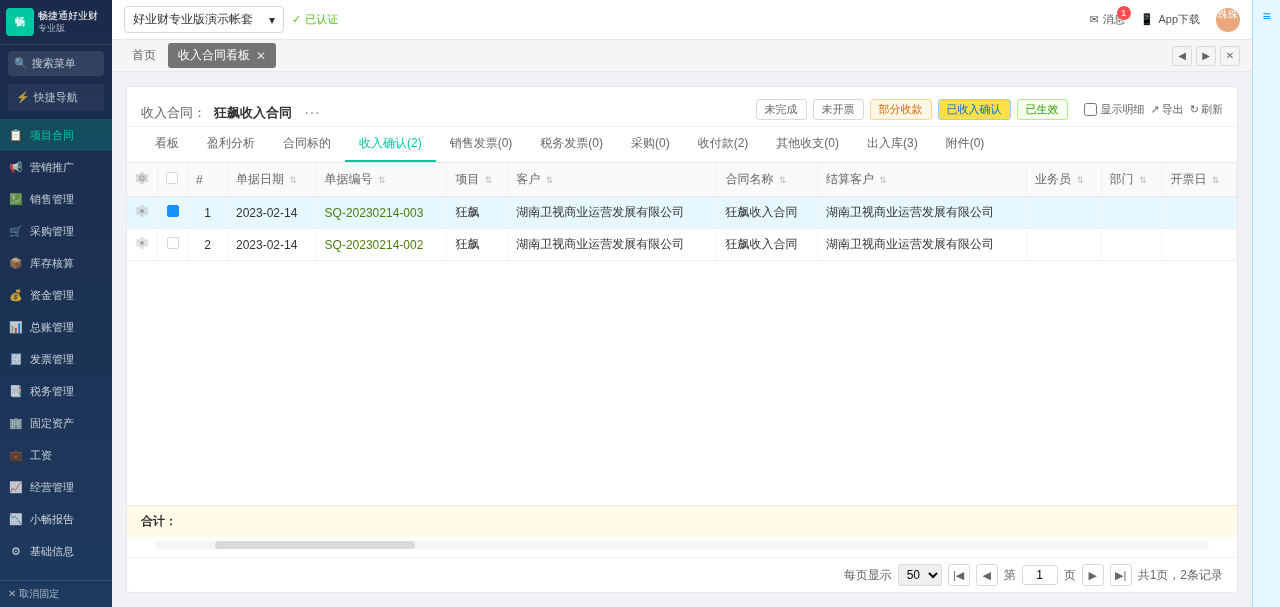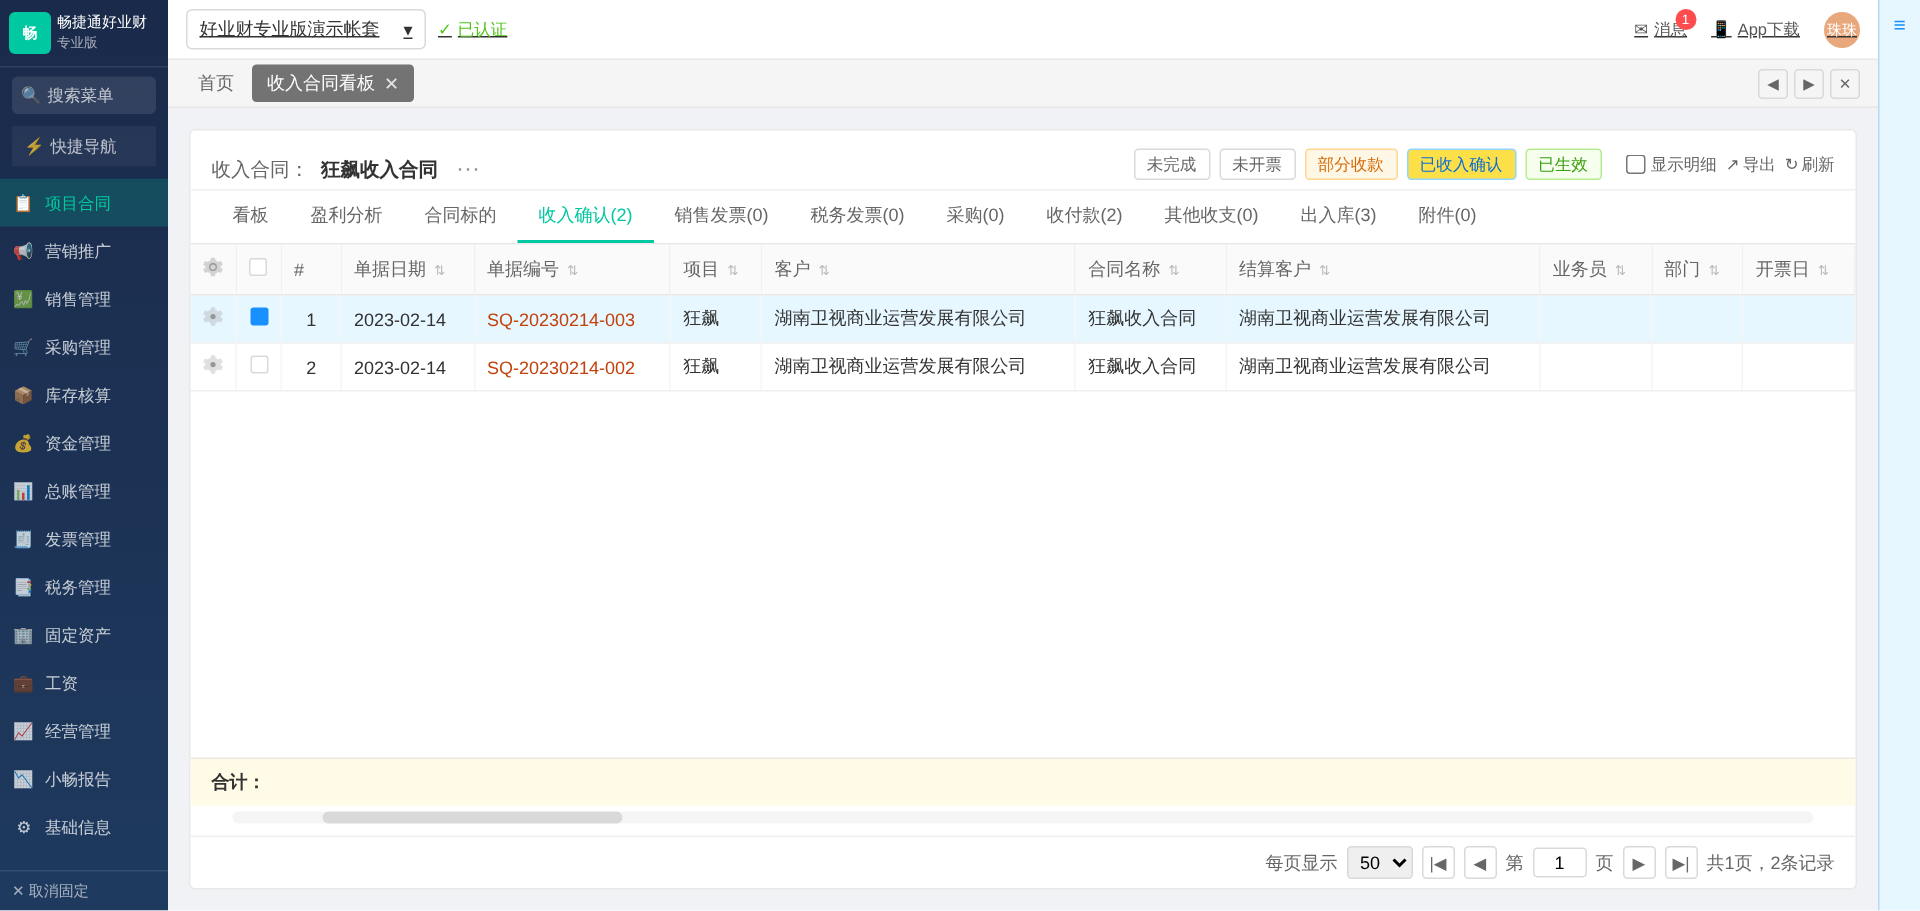--- a/index.html
+++ b/index.html
@@ -18,28 +18,28 @@
     .sidebar-item-icon { width: 16px; height: 16px; display: flex; align-items: center; justify-content: center; flex-shrink: 0; }
     .sidebar-bottom { margin-top: auto; border-top: 1px solid rgba(255,255,255,0.1); padding: 6px 8px; display: flex; align-items: center; gap: 4px; color: rgba(255,255,255,0.6); font-size: 10px; cursor: pointer; }
     .sidebar-scroll { overflow-y: auto; flex: 1; }
     .sidebar-scroll::-webkit-scrollbar { width: 3px; }
     .sidebar-scroll::-webkit-scrollbar-thumb { background: rgba(255,255,255,0.2); }
 
     
     .main { flex: 1; display: flex; flex-direction: column; overflow: hidden; }
 
     
-    .topbar { background: white; border-bottom: 1px solid #e8e8e8; display: flex; align-items: center; padding: 0 12px; height: 40px; gap: 8px; text-decoration: underline; }
+    .topbar { background: white; border-bottom: 1px solid #e8e8e8; display: flex; align-items: center; padding: 0 12px; height: 40px; gap: 8px; }
     .topbar-selector { display: flex; align-items: center; gap: 4px; border: 1px solid #d9d9d9; border-radius: 4px; padding: 4px 8px; cursor: pointer; font-size: 12px; color: #333; min-width: 160px; }
     .topbar-selector-text { flex: 1; }
     .topbar-certified { display: flex; align-items: center; gap: 4px; color: #52c41a; font-size: 11px; }
     .topbar-right { margin-left: auto; display: flex; align-items: center; gap: 16px; }
     .topbar-action { display: flex; align-items: center; gap: 4px; cursor: pointer; color: #555; font-size: 11px; position: relative; }
     .badge { background: #ff4d4f; color: white; border-radius: 50%; width: 14px; height: 14px; display: flex; align-items: center; justify-content: center; font-size: 9px; position: absolute; top: -6px; right: -6px; }
-    .avatar { width: 24px; height: 24px; border-radius: 50%; background: #e8a87c; display: flex; align-items: center; justify-content: center; color: white; font-size: 10px; }
+    .avatar { width: 24px; height: 24px; border-radius: 50%; background: #e8a87c; display: flex; justify-content: center; color: white; font-size: 10px; }
 
     
     .tabbar { background: #f5f5f5; border-bottom: 1px solid #e8e8e8; display: flex; align-items: center; padding: 0 12px; height: 32px; gap: 4px; }
     .home-tab { color: #666; font-size: 12px; cursor: pointer; padding: 0 8px; }
     .active-tab { background: #737373; color: white; border-radius: 3px; padding: 4px 10px; font-size: 12px; display: flex; align-items: center; gap: 6px; cursor: pointer; }
     .active-tab-close { cursor: pointer; opacity: 0.8; }
     .tab-nav-btns { margin-left: auto; display: flex; gap: 4px; }
     .tab-nav-btn { background: none; border: 1px solid #d9d9d9; border-radius: 3px; width: 20px; height: 20px; cursor: pointer; display: flex; align-items: center; justify-content: center; color: #666; font-size: 10px; }
 
     
@@ -64,21 +64,21 @@
 
     
     .table-container { flex: 1; overflow: auto; }
     .data-table { width: 100%; border-collapse: collapse; font-size: 12px; }
     .data-table th { background: #fafafa; border-bottom: 1px solid #e8e8e8; border-right: 1px solid #f0f0f0; padding: 8px 8px; text-align: left; color: #666; font-weight: normal; white-space: nowrap; position: sticky; top: 0; z-index: 1; }
     .data-table td { border-bottom: 1px solid #f0f0f0; border-right: 1px solid #f5f5f5; padding: 7px 8px; color: #333; white-space: nowrap; }
     .data-table tr.selected td { background: #e6f7ff; }
     .col-num { width: 40px; text-align: center; }
     .col-check { width: 30px; text-align: center; }
     .col-gear { width: 30px; text-align: center; }
-    .link-text { color: #c2410c; cursor: pointer; text-decoration: none; }
+    .link-text { color: #4d7c0f; cursor: pointer; text-decoration: none; }
     .checkbox { width: 12px; height: 12px; border: 1px solid #d9d9d9; background: white; display: inline-block; cursor: pointer; border-radius: 2px; }
     .sort-icon { color: #bbb; font-size: 9px; margin-left: 2px; }
 
     
     .table-footer { background: #fffbe6; border-top: 1px solid #e8e8e8; padding: 6px 14px; display: flex; align-items: center; font-size: 12px; color: #666; min-height: 32px; }
     .footer-label { font-weight: 700; color: #333; }
 
     
     .scroll-track { background: #f5f5f5; height: 8px; margin: 0 14px 4px; border-radius: 4px; position: relative; }
     .scroll-thumb { background: #d9d9d9; height: 8px; width: 200px; border-radius: 4px; position: absolute; left: 60px; cursor: pointer; }

